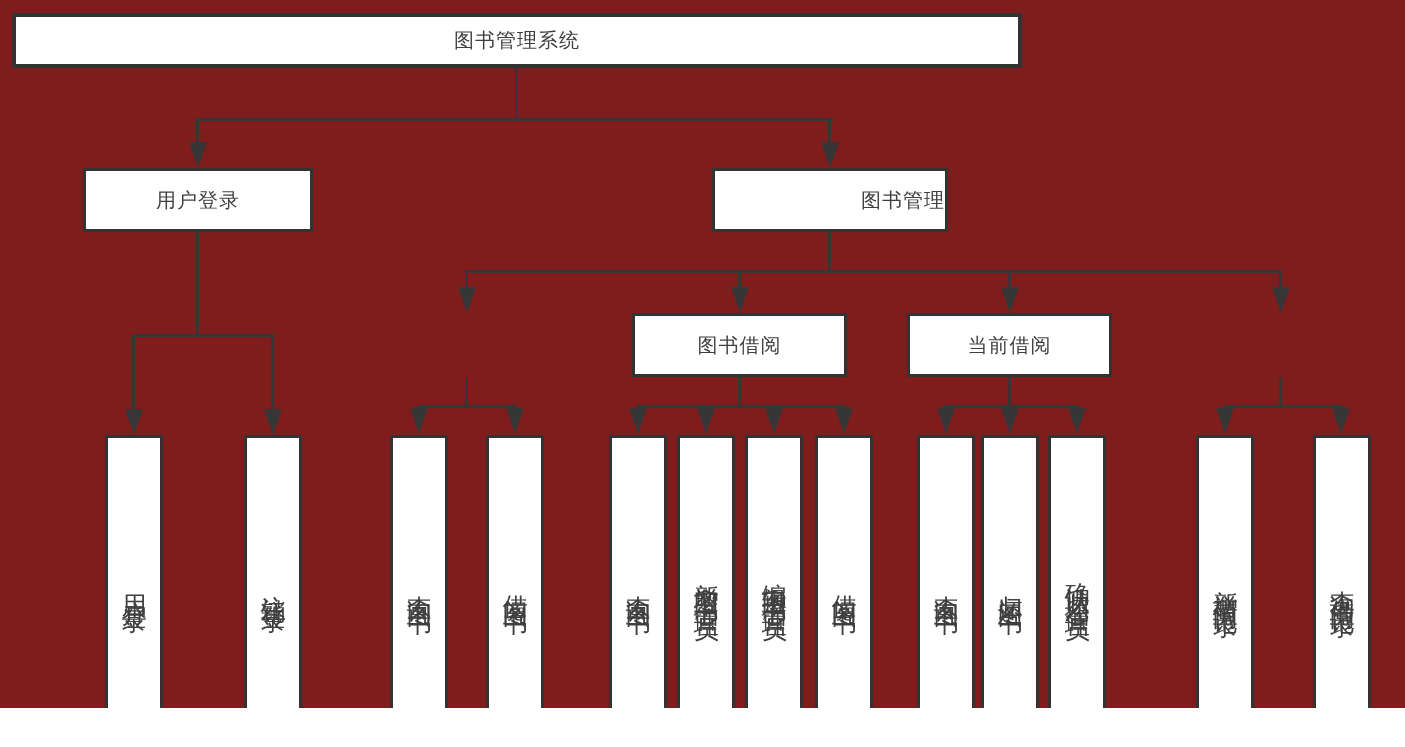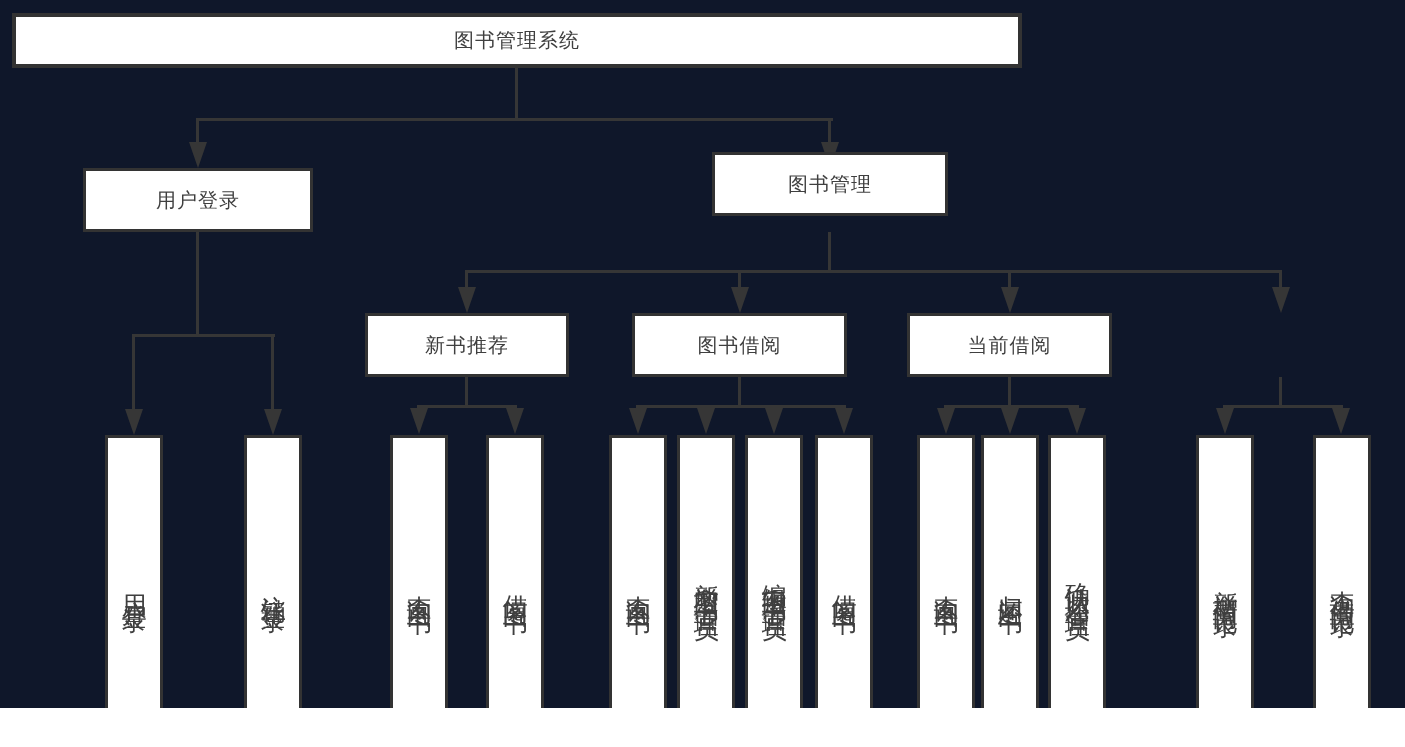--- a/index.html
+++ b/index.html
@@ -1,19 +1,19 @@
 <!DOCTYPE html>
 <html><head>
 <meta charset="utf-8">
 <style>
   html,body{margin:0;padding:0;background:#ffffff;}
   .canvas{
     position:relative;
     width:1405px;height:708px;
-    background:#0f172a;
+    background:#7f1d1d;
     font-family:"Liberation Sans","DejaVu Sans",sans-serif;
     color:#3f3f3f;
     overflow:hidden;
   }
   .box{
     position:absolute;
     background:#ffffff;
     border:3px solid #333333;
     box-sizing:border-box;
     display:flex;align-items:center;justify-content:center;
@@ -64,21 +64,21 @@
   <div class="vline" style="left:515px;top:66px;width:3px;height:54px;"></div>
   <div class="hline" style="left:196px;top:118px;width:637px;height:3px;"></div>
   <div class="vline" style="left:196px;top:118px;width:3px;height:30px;"></div>
   <div class="arrow" style="left:189px;top:142px;"></div>
   <div class="vline" style="left:828px;top:118px;width:3px;height:30px;"></div>
   <div class="arrow" style="left:821px;top:142px;"></div>
 
   <div class="box" style="left:83px;top:168px;width:230px;height:64px;">
     <span class="hlabel">用户登录</span>
   </div>
-  <div class="box" style="left:712px;top:152px;width:236px;height:64px;">
+  <div class="box" style="left:712px;top:168px;width:236px;height:64px;justify-content:flex-end;">
     <span class="hlabel">图书管理</span>
   </div>
 
   <div class="vline" style="left:196px;top:232px;width:3px;height:105px;"></div>
   <div class="hline" style="left:132px;top:334px;width:143px;height:3px;"></div>
   <div class="vline" style="left:132px;top:334px;width:3px;height:80px;"></div>
   <div class="arrow" style="left:125px;top:409px;"></div>
   <div class="vline" style="left:271px;top:334px;width:3px;height:80px;"></div>
   <div class="arrow" style="left:264px;top:409px;"></div>
 
@@ -86,23 +86,20 @@
   <div class="hline" style="left:465px;top:270px;width:817px;height:3px;"></div>
   <div class="vline" style="left:465px;top:270px;width:3px;height:20px;"></div>
   <div class="arrow" style="left:458px;top:287px;"></div>
   <div class="vline" style="left:738px;top:270px;width:3px;height:20px;"></div>
   <div class="arrow" style="left:731px;top:287px;"></div>
   <div class="vline" style="left:1008px;top:270px;width:3px;height:20px;"></div>
   <div class="arrow" style="left:1001px;top:287px;"></div>
   <div class="vline" style="left:1279px;top:270px;width:3px;height:20px;"></div>
   <div class="arrow" style="left:1272px;top:287px;"></div>
 
-  <div class="box" style="left:365px;top:313px;width:204px;height:64px;">
-    <span class="hlabel">新书推荐</span>
-  </div>
   <div class="box" style="left:907px;top:313px;width:205px;height:64px;">
     <span class="hlabel">当前借阅</span>
   </div>
   <div class="box" style="left:632px;top:313px;width:215px;height:64px;">
     <span class="hlabel">图书借阅</span>
   </div>
 
   <div class="vline" style="left:465px;top:377px;width:3px;height:31px;"></div>
   <div class="hline" style="left:417px;top:405px;width:100px;height:3px;"></div>
   <div class="arrow" style="left:410px;top:408px;"></div>

